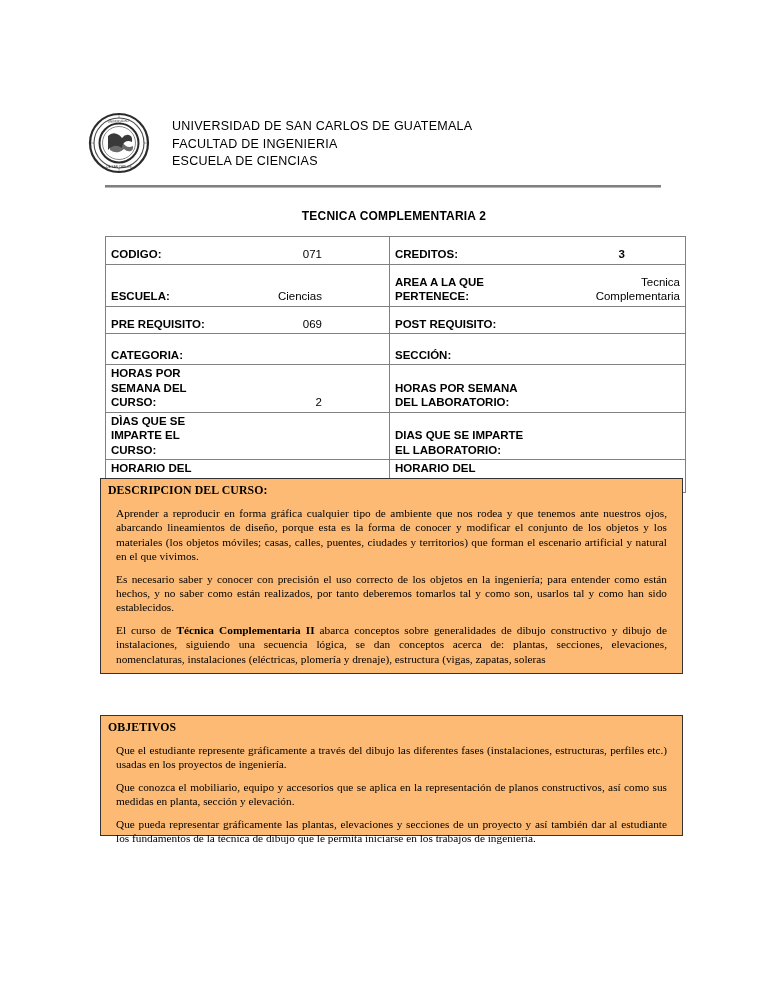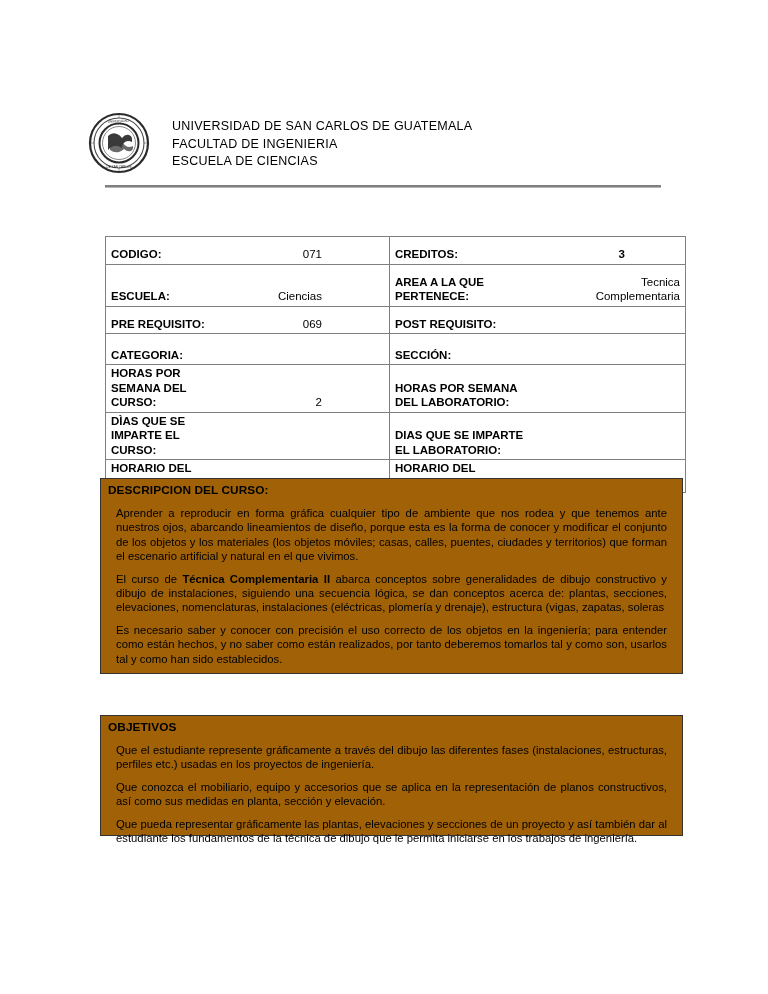--- a/index.html
+++ b/index.html
@@ -116,21 +116,22 @@
   .row-h22 { height: 21px; }
   .row-h32 { height: 31px; }
   .row-h45 { height: 45px; }
 
   
   .textbox {
     position: absolute;
     border: 1px solid #333333;
     box-sizing: border-box;
     padding: 4px 7px 11px 7px;
-    background: #a16207;
+    background: #fdba74;
+    font-family: Liberation Serif, serif;
   }
   .box-heading {
     font-size: 11.8px;
     font-weight: bold;
     line-height: 15px;
     margin: 0 0 0 0;
     letter-spacing: 0.1px;
   }
   .box-para {
     font-size: 11.3px;
@@ -185,20 +186,21 @@
     </div>
     <div class="letterhead-lines">
       <div class="lh-line">UNIVERSIDAD DE SAN CARLOS DE GUATEMALA</div>
       <div class="lh-line">FACULTAD DE INGENIERIA</div>
       <div class="lh-line">ESCUELA DE CIENCIAS</div>
     </div>
   </div>
 
   <div class="header-rule"></div>
 
+  <div class="course-title">TECNICA COMPLEMENTARIA 2</div>
 
   <table class="info-table">
     <tbody>
       <tr class="row-h22">
         <td style="width:283px">
           <div class="cell-inner">
             <span class="cell-label">CODIGO:</span>
             <span class="cell-value center-ish">071</span>
           </div>
         </td>
@@ -302,22 +304,22 @@
             <span class="cell-value"></span>
           </div>
         </td>
       </tr>
     </tbody>
   </table>
 
   <div class="textbox" id="description-box">
     <div class="box-heading">DESCRIPCION DEL CURSO:</div>
     <p class="box-para">Aprender a reproducir en forma gráfica cualquier tipo de ambiente que nos rodea y que tenemos ante nuestros ojos,  abarcando  lineamientos de diseño, porque esta  es la forma de conocer y modificar el conjunto de los objetos y los materiales (los objetos móviles; casas, calles, puentes, ciudades y territorios) que forman el escenario artificial y natural en el que vivimos.</p>
+    <p class="box-para">Es necesario saber y conocer con precisión el uso correcto de los objetos en la ingeniería; para entender como están hechos, y no saber como están realizados, por tanto deberemos tomarlos tal y como son,  usarlos tal  y como han sido establecidos.</p>
     <p class="box-para"><span>El curso de  </span><b>Técnica Complementaria  II</b><span>  abarca conceptos sobre generalidades de dibujo constructivo  y  dibujo de instalaciones, siguiendo una secuencia lógica,  se dan conceptos acerca de: plantas, secciones, elevaciones, nomenclaturas,   instalaciones (eléctricas, plomería y drenaje), estructura (vigas, zapatas, soleras</span></p>
-    <p class="box-para">Es necesario saber y conocer con precisión el uso correcto de los objetos en la ingeniería; para entender como están hechos, y no saber como están realizados, por tanto deberemos tomarlos tal y como son,  usarlos tal  y como han sido establecidos.</p>
   </div>
 
   <div class="textbox" id="objectives-box">
     <div class="box-heading">OBJETIVOS</div>
     <p class="box-para">Que el estudiante represente gráficamente a través del dibujo las diferentes fases (instalaciones, estructuras, perfiles etc.) usadas en los proyectos de ingeniería.</p>
     <p class="box-para">Que conozca el mobiliario, equipo y accesorios que se aplica en la representación de planos constructivos, así como sus medidas en planta, sección y elevación.</p>
     <p class="box-para">Que pueda representar gráficamente las plantas, elevaciones y secciones de un proyecto y así también dar al estudiante los fundamentos de la técnica de dibujo que le permita iniciarse en los trabajos de ingeniería.</p>
   </div>
 
 </div>

